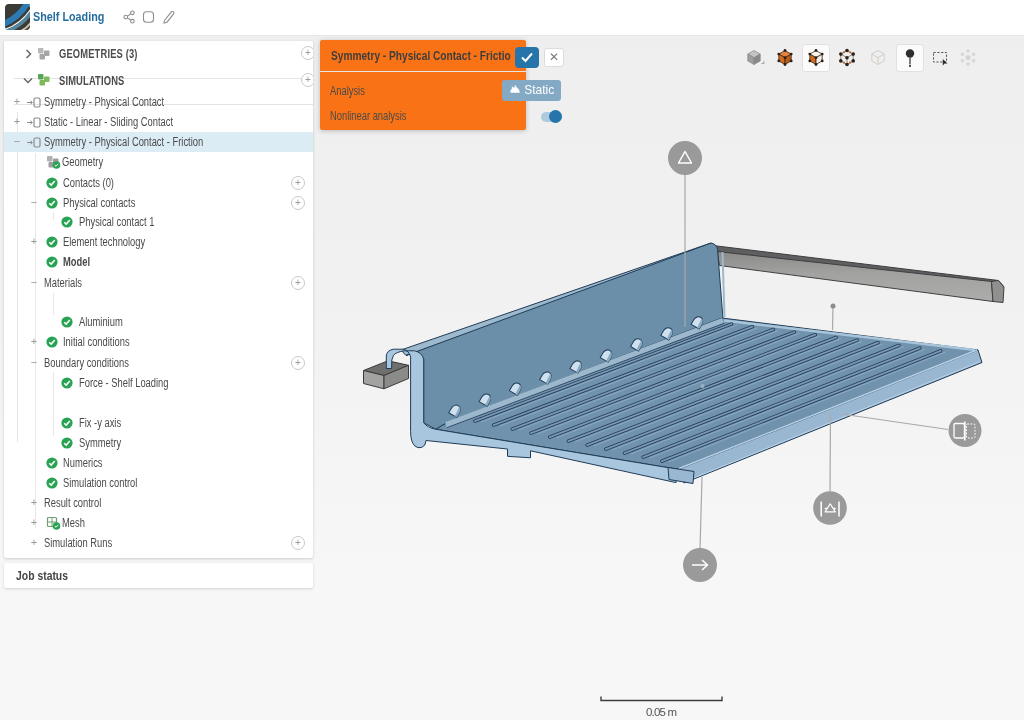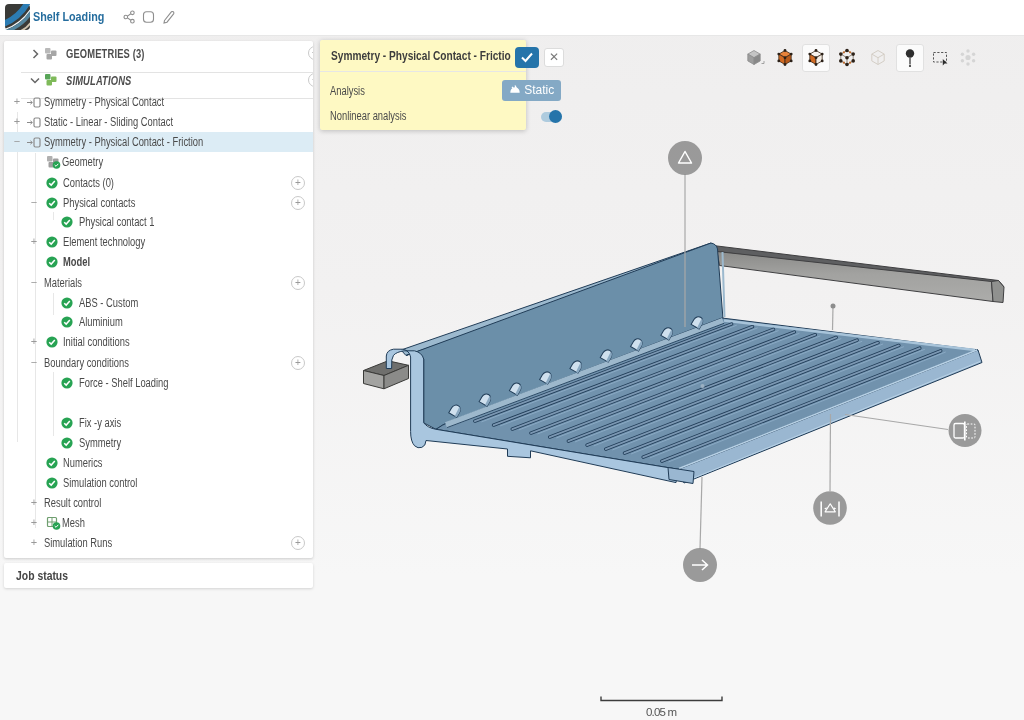--- a/index.html
+++ b/index.html
@@ -5,30 +5,30 @@
   * { margin:0; padding:0; box-sizing:border-box; }
   html,body { width:1024px; height:720px; overflow:hidden; font-family:"Liberation Sans",sans-serif; }
   body { position:relative; background:linear-gradient(to bottom,#efeeee 0%,#f2f1f1 40%,#f7f7f7 80%); }
   
   #topbar { position:absolute; left:0; top:0; width:1024px; height:36px; background:#fff; border-bottom:1px solid #e7e7e7; }
   #title { position:absolute; left:33px; top:9px; font-size:13.5px; font-weight:bold; color:#256d9e; transform:scaleX(0.8); transform-origin:0 50%; }
   
   #lpanel { position:absolute; left:4px; top:41px; width:309px; height:517px; background:#fff; box-shadow:0 1px 3px rgba(0,0,0,0.18); border-radius:2px; overflow:hidden; }
   #jobbar { position:absolute; left:4px; top:563px; width:309px; height:25px; background:#fff; box-shadow:0 1px 3px rgba(0,0,0,0.15); border-radius:2px; }
   #jobbar span { position:absolute; left:12px; top:5px; font-size:13px; font-weight:bold; color:#454545; transform:scaleX(0.8); transform-origin:0 50%; }
-  .hdr { position:absolute; left:17px; width:100%; height:32px; border-bottom:1px solid #e3e3e3; }
+  .hdr { position:absolute; left:10px; width:100%; height:38px; border-bottom:1px solid #e3e3e3; }
   .hdr .t { position:absolute; left:45px; top:6px; font-size:12px; font-weight:bold; color:#4c4c4c; letter-spacing:0.2px; transform:scaleX(0.78); transform-origin:0 50%;}
   .row { position:absolute; left:0; width:100%; height:20px; font-size:12px; color:#4a4a4a; }
   .row .t { position:absolute; top:3px; white-space:nowrap; transform:scaleX(0.78); transform-origin:0 50%; }
   .exp { position:absolute; font-size:11px; color:#999; top:3px; width:8px; text-align:center; }
   .plusc { position:absolute; left:287px; width:14px; height:14px; border:1px solid #c9c9c9; border-radius:50%; color:#9a9a9a; font-size:10px; text-align:center; line-height:12px; background:#fff; }
   .sel { background:#dcecf5; }
   .guide { position:absolute; width:1px; background:#e7e7e7; }
   
-  #fpanel { position:absolute; left:320px; top:40px; width:206px; height:90px; background:#fef9c3; box-shadow:0 1px 5px rgba(0,0,0,0.22); border-radius:2px; }
+  #fpanel { position:absolute; left:320px; top:40px; width:206px; height:90px; background:#f97316; box-shadow:0 1px 5px rgba(0,0,0,0.22); border-radius:2px; }
   #fpanel .hd { position:absolute; left:0; top:0; width:100%; height:32px; border-bottom:1px solid #e6e6e6; }
   #fpanel .ttl { position:absolute; left:11px; top:8px; width:232px; font-size:13px; font-weight:bold; color:#3d3d3d; white-space:nowrap; transform:scaleX(0.78); transform-origin:0 50%; }
   #okbtn { position:absolute; left:195px; top:7px; width:24px; height:21px; background:#2574aa; border-radius:4px; }
   #xbtn { position:absolute; left:224px; top:8px; width:20px; height:19px; background:#fff; border:1px solid #dcdcdc; border-radius:3px; color:#7a7a7a; font-size:12px; text-align:center; line-height:17px; }
   .flbl { position:absolute; left:10px; font-size:12px; color:#4a4a4a; transform:scaleX(0.78); transform-origin:0 50%; white-space:nowrap; }
   #staticbtn { position:absolute; left:182px; top:40px; width:59px; height:21px; background:#84a9c5; border-radius:3px; color:#fff; font-size:12px; text-align:center; line-height:21px; }
   #toggle { position:absolute; left:221px; top:72px; width:21px; height:10px; background:#aecbde; border-radius:5px; }
   #knob { position:absolute; left:229px; top:70px; width:13px; height:13px; background:#2574aa; border-radius:50%; }
   
   .selbtn { position:absolute; top:44px; width:28px; height:28px; background:#fbfbfb; border:1px solid #e1e1e1; border-radius:3px; }
@@ -266,21 +266,21 @@
         <path d="M1.5,1 L5.5,5 L1.5,9" fill="none" stroke="#666" stroke-width="1.5"></path>
       </svg>
       <svg style="position:absolute;left:23px;top:6px;" width="15" height="14" viewBox="0 0 15 14">
         <rect x="1" y="1" width="5.5" height="5.5" rx="1" fill="#b9b9b9"></rect>
         <rect x="7" y="3.5" width="5.5" height="5.5" rx="1" fill="#a6a6a6"></rect>
         <rect x="2.5" y="7" width="5.5" height="5.5" rx="1" fill="#a6a6a6"></rect>
       </svg>
       <span class="t">GEOMETRIES (3)</span>
       <div class="plusc" style="top:5px;">+</div>
     </div>
-<div class="hdr" style="top:26px;font-style:italic;">
+<div class="hdr" style="top:26px;">
       <svg style="position:absolute;left:9px;top:10px;" width="10" height="7" viewBox="0 0 10 7">
         <path d="M1,1.5 L5,5.5 L9,1.5" fill="none" stroke="#666" stroke-width="1.5"></path>
       </svg>
       <svg style="position:absolute;left:23px;top:6px;" width="15" height="14" viewBox="0 0 15 14">
         <rect x="1" y="1" width="5.5" height="5.5" rx="1" fill="#58a558"></rect>
         <rect x="7" y="3.5" width="5.5" height="5.5" rx="1" fill="#7fba5a"></rect>
         <rect x="2.5" y="7" width="5.5" height="5.5" rx="1" fill="#7fba5a"></rect>
       </svg>
       <span class="t" style="top:7px;">SIMULATIONS</span>
       <div class="plusc" style="top:6px;">+</div>
@@ -355,27 +355,20 @@
       <svg style="position:absolute;left:42px;top:4px;" width="12" height="12" viewBox="0 0 12 12">
         <circle cx="6" cy="6" r="5.6" fill="#27a353"></circle>
         <path d="M3.2,6.2 L5.2,8.1 L8.8,4.1" stroke="#fff" stroke-width="1.5" fill="none"></path>
       </svg>
       <span class="t" style="left:59px;">Model</span>
     </div>
 <div class="row" style="top:232px;">
       <span class="exp" style="left:26px;">−</span>
       <span class="t" style="left:40px;">Materials</span>
       <div class="plusc" style="top:3px;">+</div>
-    </div>
-<div class="row" style="top:252px;">
-      <svg style="position:absolute;left:57px;top:4px;" width="12" height="12" viewBox="0 0 12 12">
-        <circle cx="6" cy="6" r="5.6" fill="#27a353"></circle>
-        <path d="M3.2,6.2 L5.2,8.1 L8.8,4.1" stroke="#fff" stroke-width="1.5" fill="none"></path>
-      </svg>
-      <span class="t" style="left:75px;">ABS - Custom</span>
     </div>
 <div class="row" style="top:271px;padding-left:30px;">
       <svg style="position:absolute;left:57px;top:4px;" width="12" height="12" viewBox="0 0 12 12">
         <circle cx="6" cy="6" r="5.6" fill="#27a353"></circle>
         <path d="M3.2,6.2 L5.2,8.1 L8.8,4.1" stroke="#fff" stroke-width="1.5" fill="none"></path>
       </svg>
       <span class="t" style="left:75px;">Aluminium</span>
     </div>
 <div class="row" style="top:291px;">
       <span class="exp" style="left:26px;">+</span>

